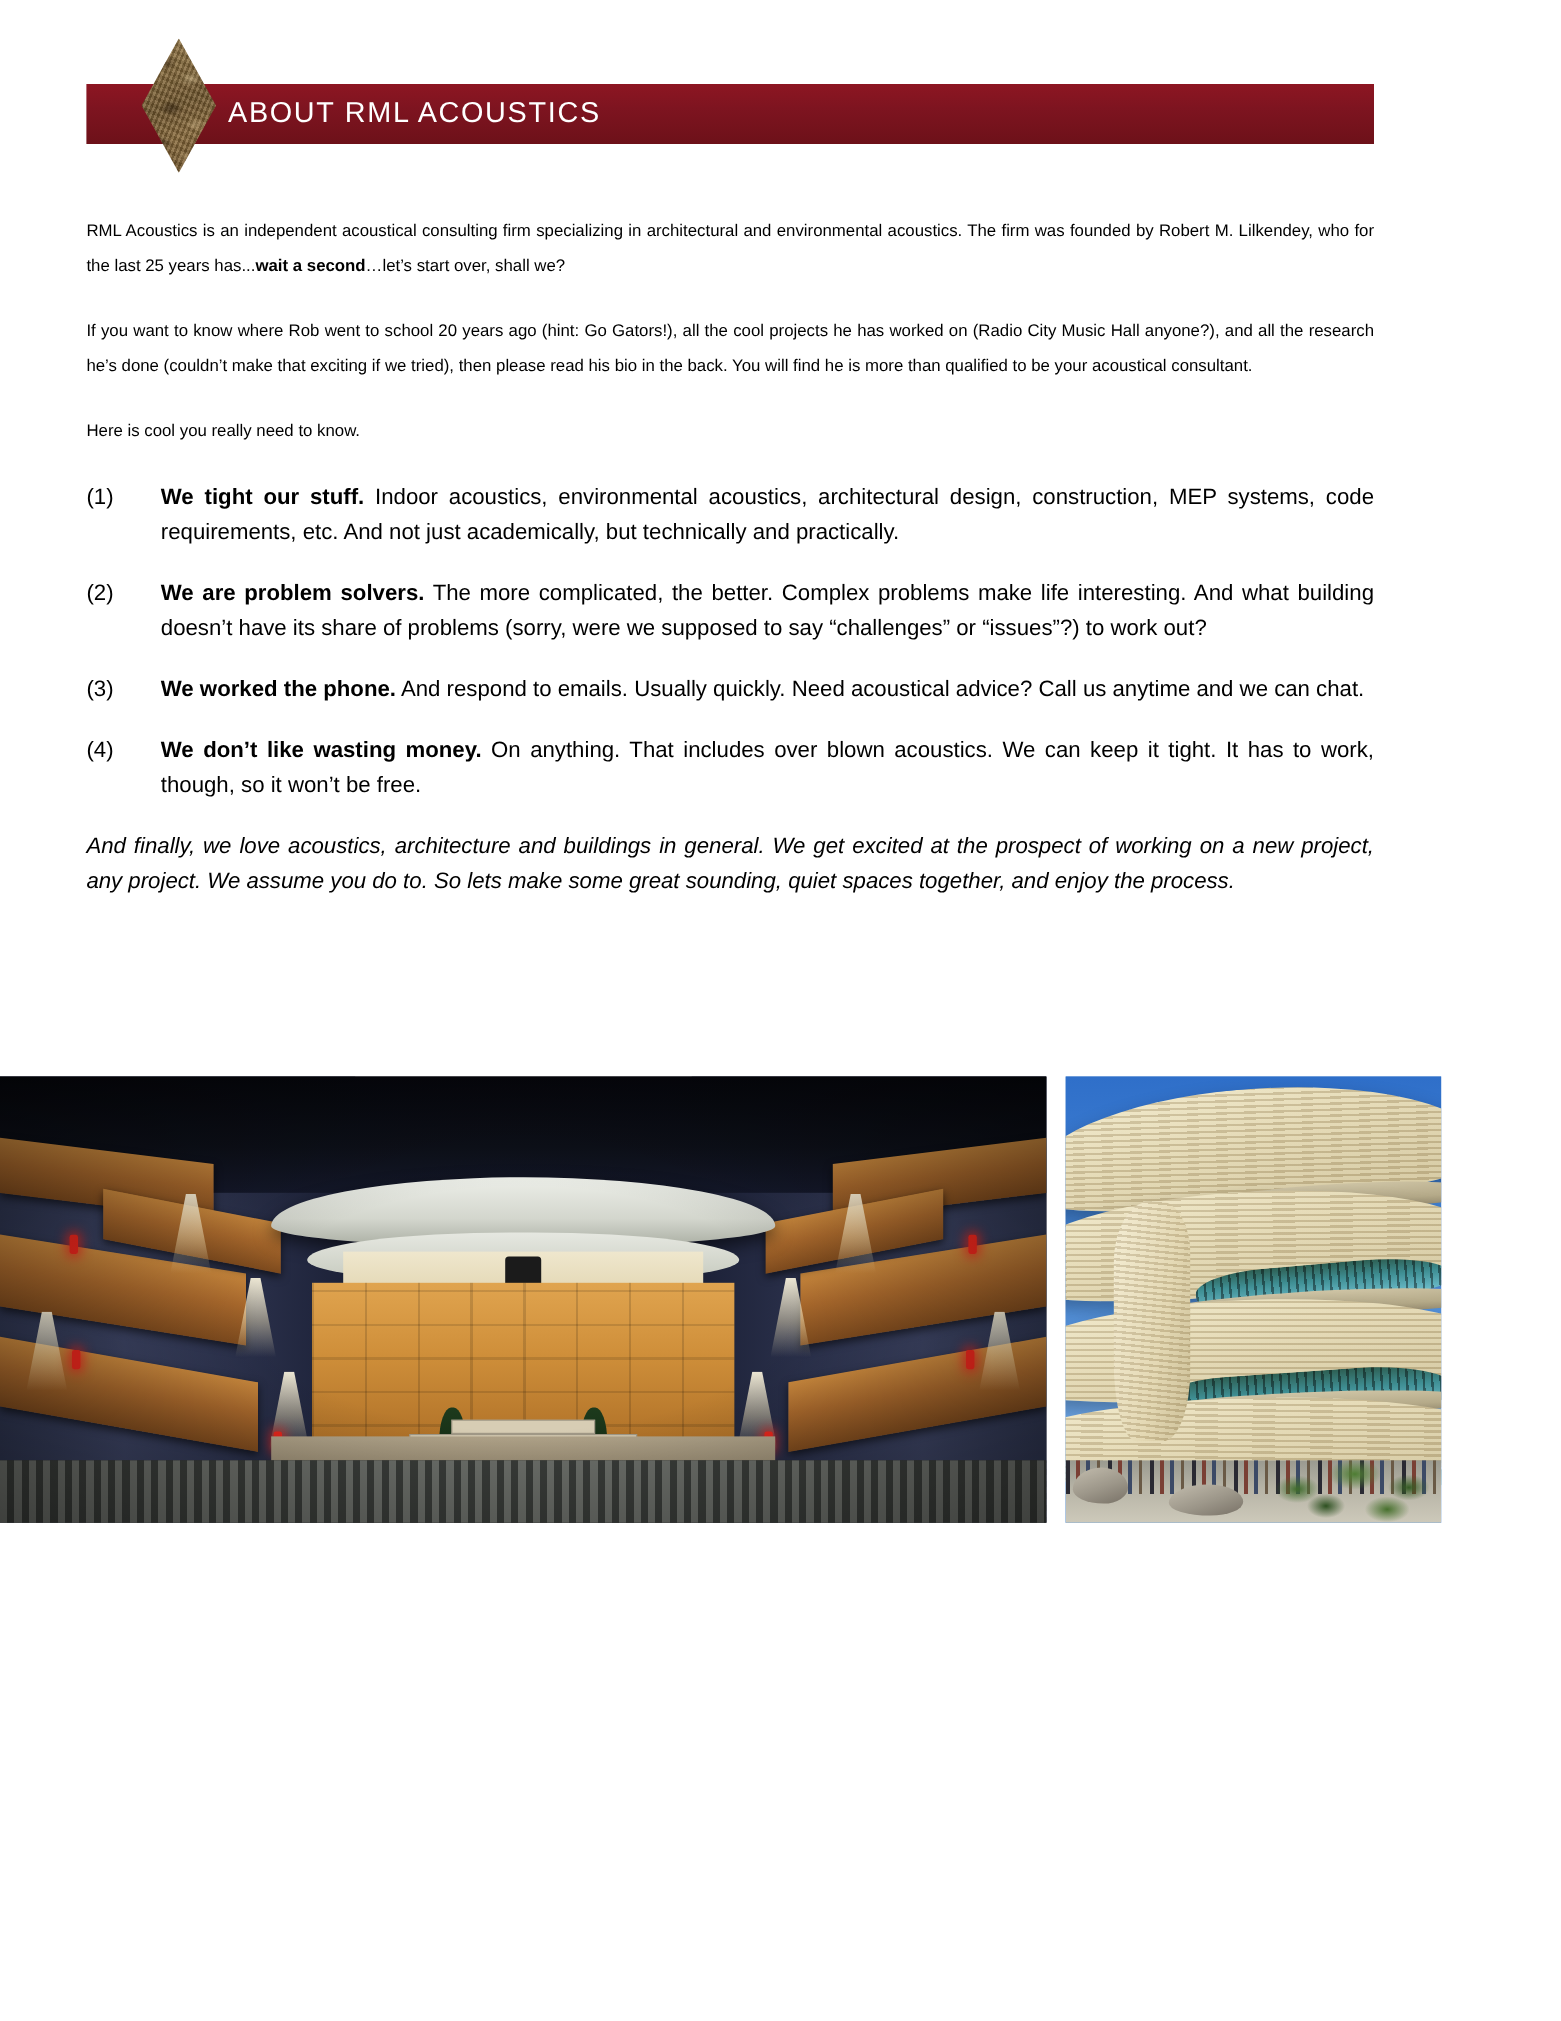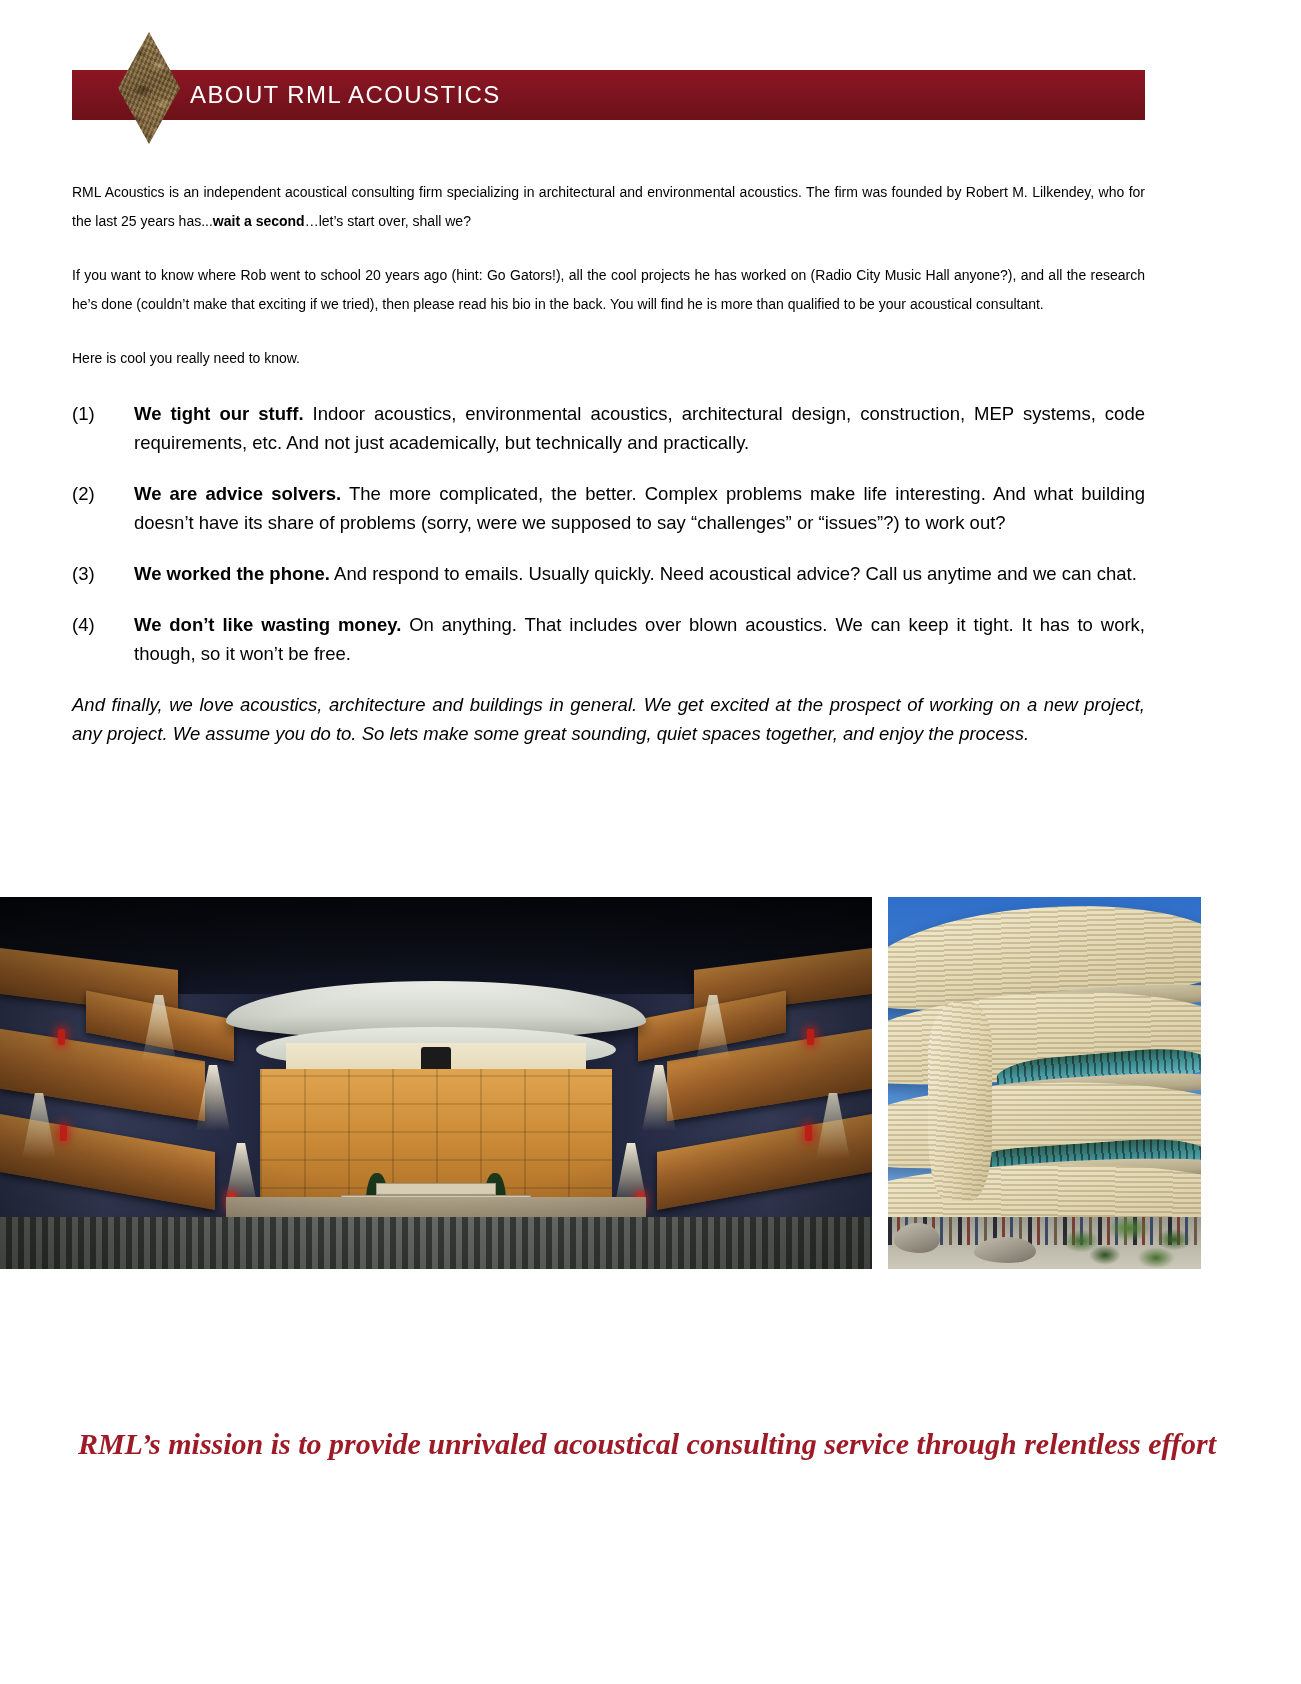--- a/index.html
+++ b/index.html
@@ -384,21 +384,21 @@
 
   <div class="list">
 
     <div class="li">
       <div class="li-num">(1)</div>
       <div class="li-text"><span class="b">We tight our stuff.</span><span> Indoor acoustics, environmental acoustics, architectural design, construction, MEP systems, code requirements, etc. And not just academically, but technically and practically.</span></div>
     </div>
 
     <div class="li">
       <div class="li-num">(2)</div>
-      <div class="li-text"><span class="b">We are advice solvers.</span><span> The more complicated, the better. Complex problems make life interesting. And what building doesn’t have its share of problems (sorry, were we supposed to say “challenges” or “issues”?) to work out?</span></div>
+      <div class="li-text"><span class="b">We are problem solvers.</span><span> The more complicated, the better. Complex problems make life interesting. And what building doesn’t have its share of problems (sorry, were we supposed to say “challenges” or “issues”?) to work out?</span></div>
     </div>
 
     <div class="li">
       <div class="li-num">(3)</div>
       <div class="li-text"><span class="b">We worked the phone.</span><span> And respond to emails. Usually quickly. Need acoustical advice? Call us anytime and we can chat.</span></div>
     </div>
 
     <div class="li">
       <div class="li-num">(4)</div>
       <div class="li-text"><span class="b">We don’t like wasting money.</span><span> On anything. That includes over blown acoustics. We can keep it tight. It has to work, though, so it won’t be free.</span></div>
@@ -475,14 +475,13 @@
     <div class="ground"></div>
     <div class="crowd"></div>
     <div class="boulder bo1"></div>
     <div class="boulder bo2"></div>
     <div class="foliage"></div>
   </div>
 
 </div>
 
 <div class="mission">
-  <span class="ml">RML’s mission is to provide unrivaled acoustical consulting service through relentless effort</span>
 </div>
 
 </body></html>

